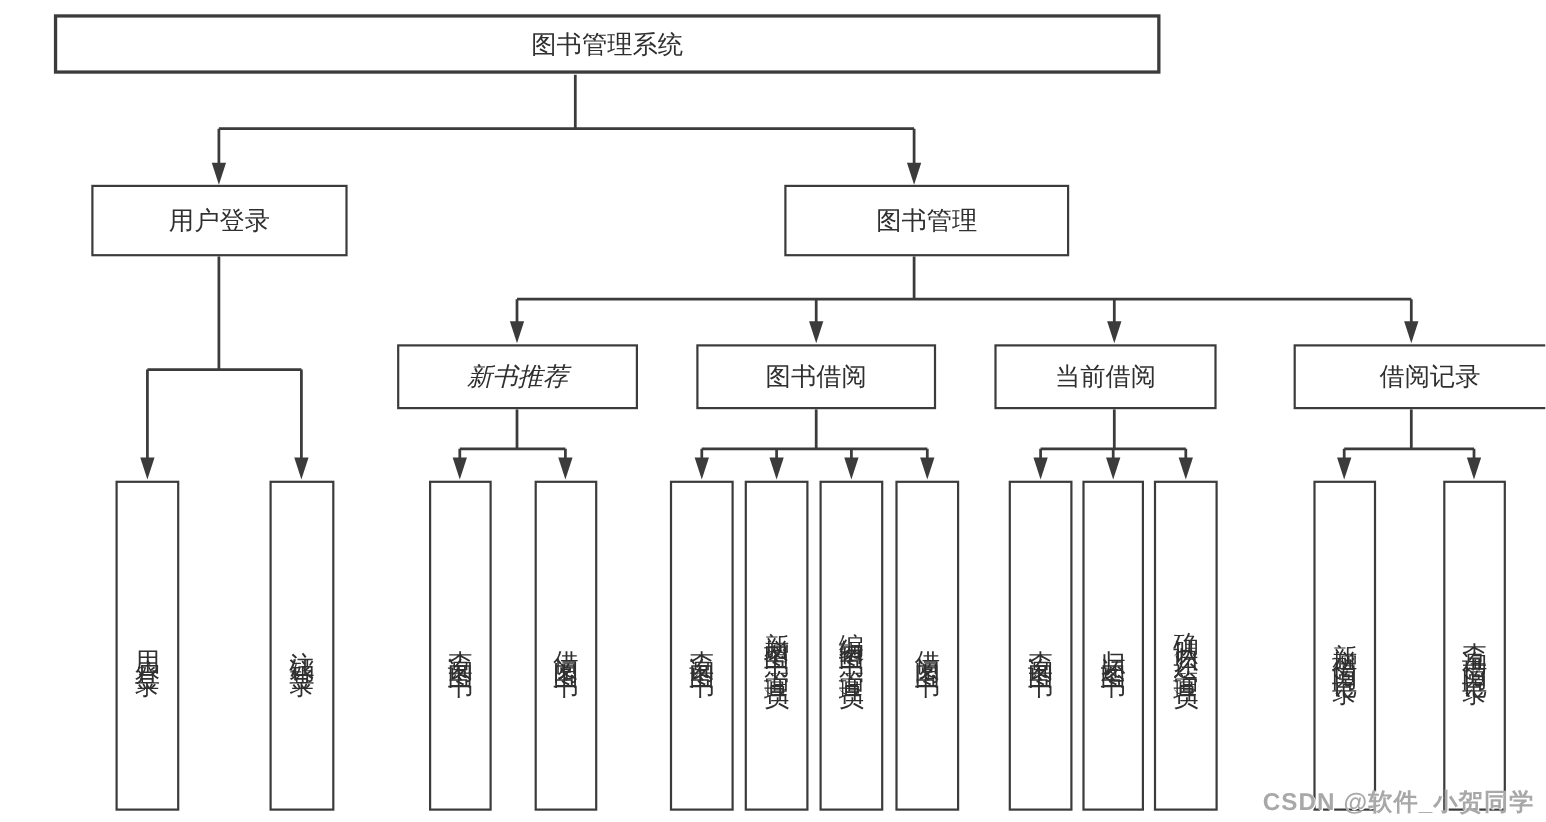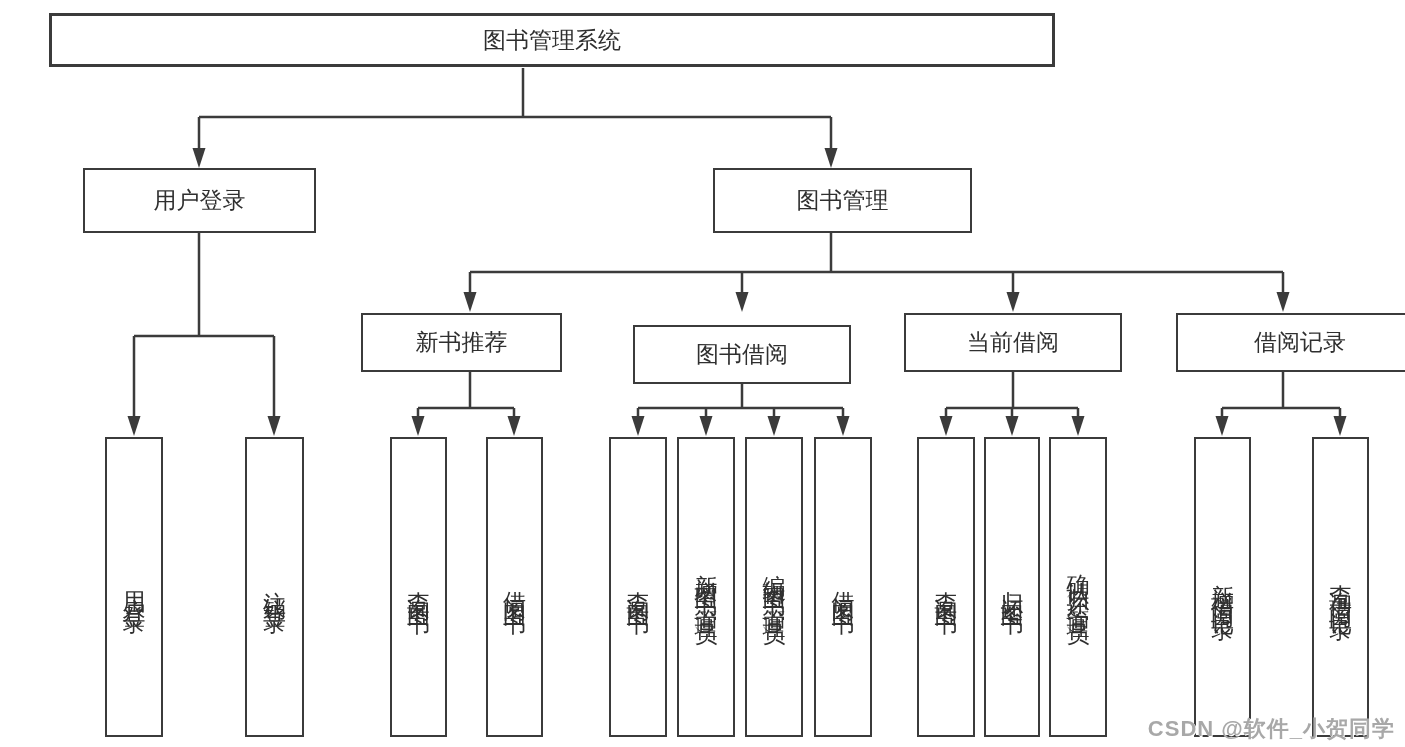--- a/index.html
+++ b/index.html
@@ -122,27 +122,27 @@
     <span>图书管理系统</span>
   </div>
 
   <div class="node" style="left:83px; top:168px; width:233px; height:65px;">
     <span>用户登录</span>
   </div>
   <div class="node" style="left:713px; top:168px; width:259px; height:65px;">
     <span>图书管理</span>
   </div>
 
-  <div class="node" style="left:361px; top:313px; width:201px; height:59px;">
+  <div class="node" style="left:361px; top:313px; width:219px; height:59px;font-style:italic;">
     <span>新书推荐</span>
   </div>
-  <div class="node" style="left:633px; top:313px; width:218px; height:59px;margin-top:12px;">
+  <div class="node" style="left:633px; top:313px; width:218px; height:59px;">
     <span>图书借阅</span>
   </div>
-  <div class="node" style="left:904px; top:313px; width:218px; height:59px;">
+  <div class="node" style="left:904px; top:313px; width:202px; height:59px;">
     <span>当前借阅</span>
   </div>
   <div class="node" style="left:1176px; top:313px; width:248px; height:59px;">
     <span>借阅记录</span>
   </div>
 
   <div class="node leaf" style="left:105px; width:58px;">
     <span class="vtext">用户登录</span>
   </div>
   <div class="node leaf" style="left:245px; width:59px;">

